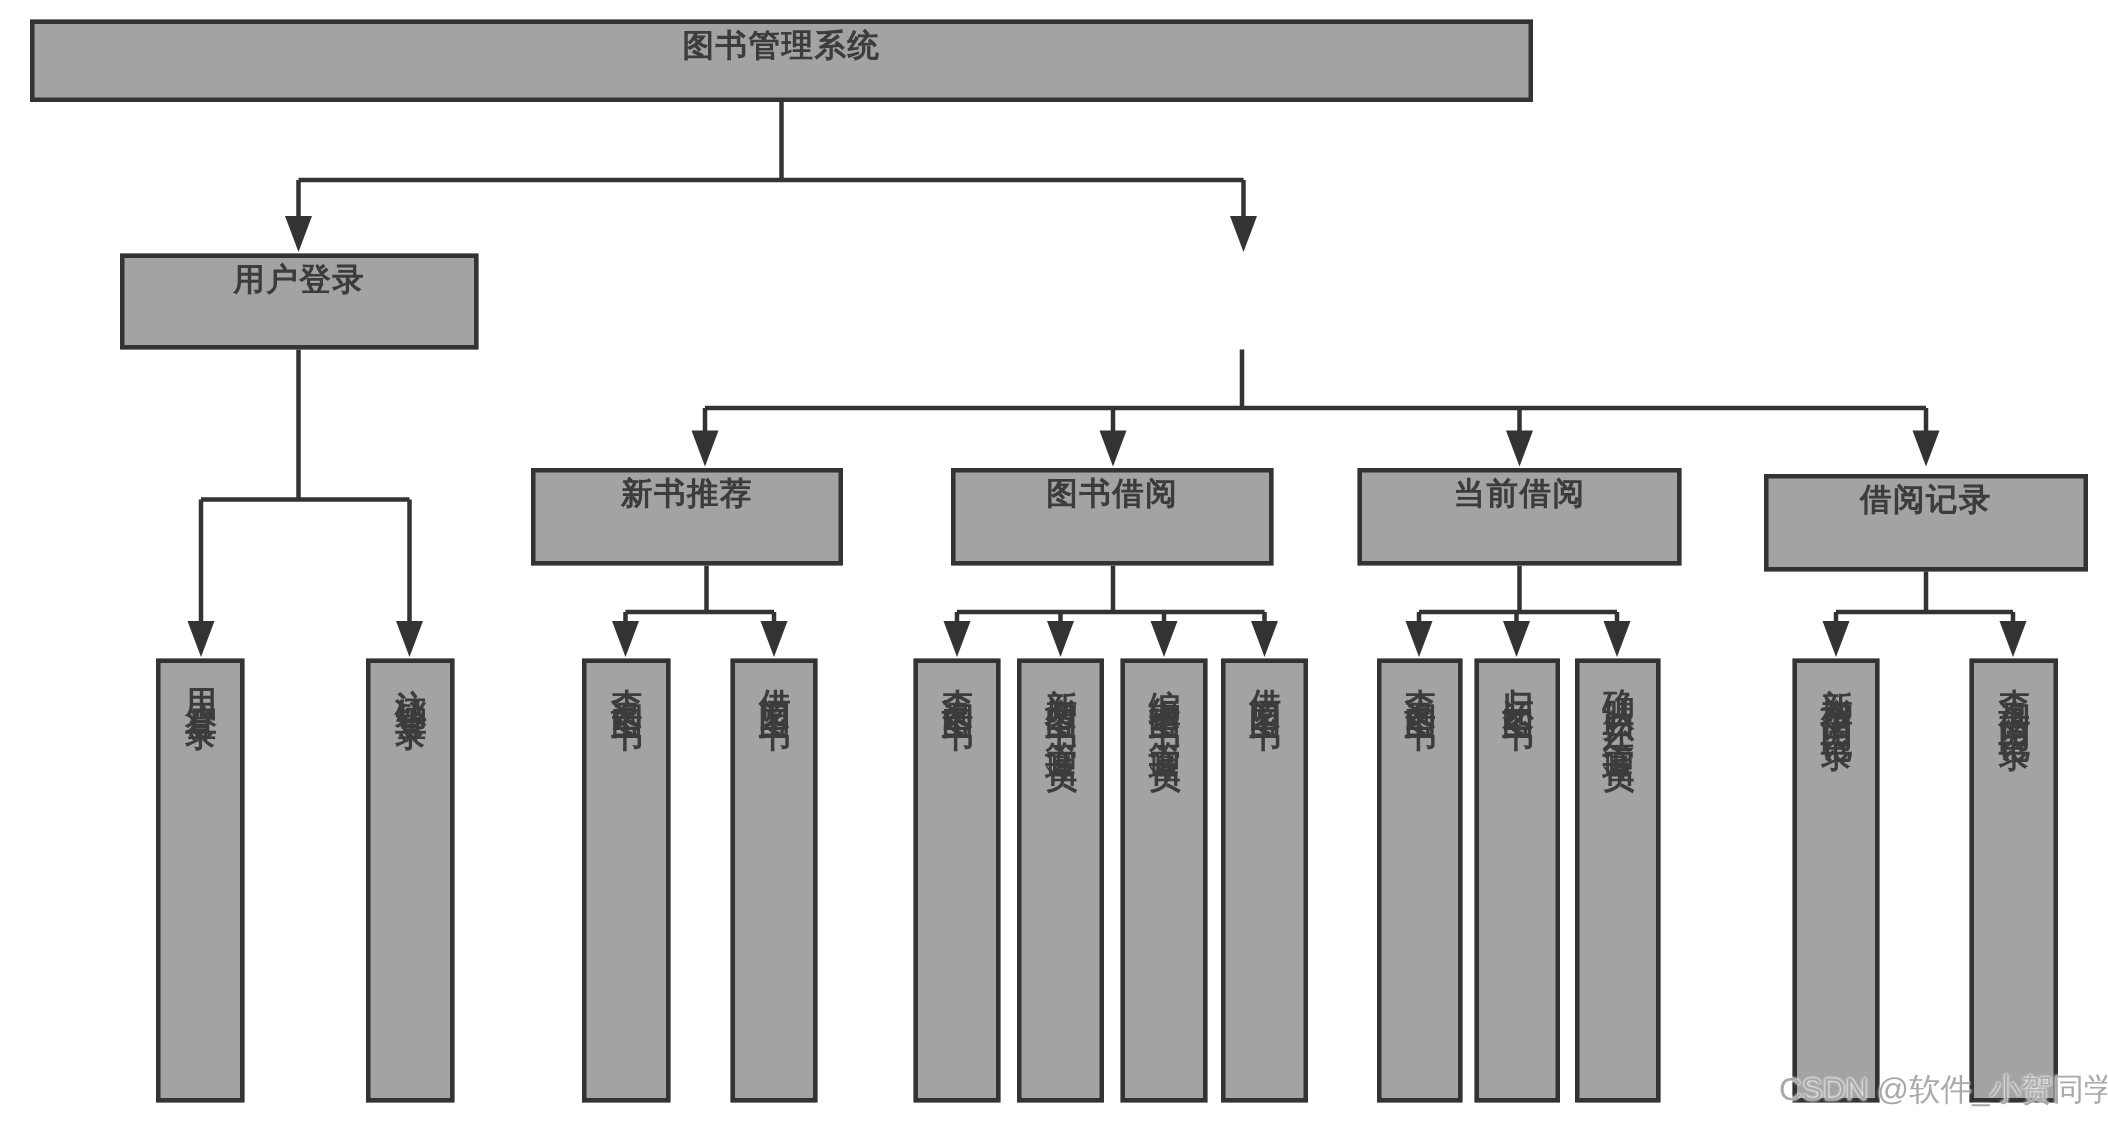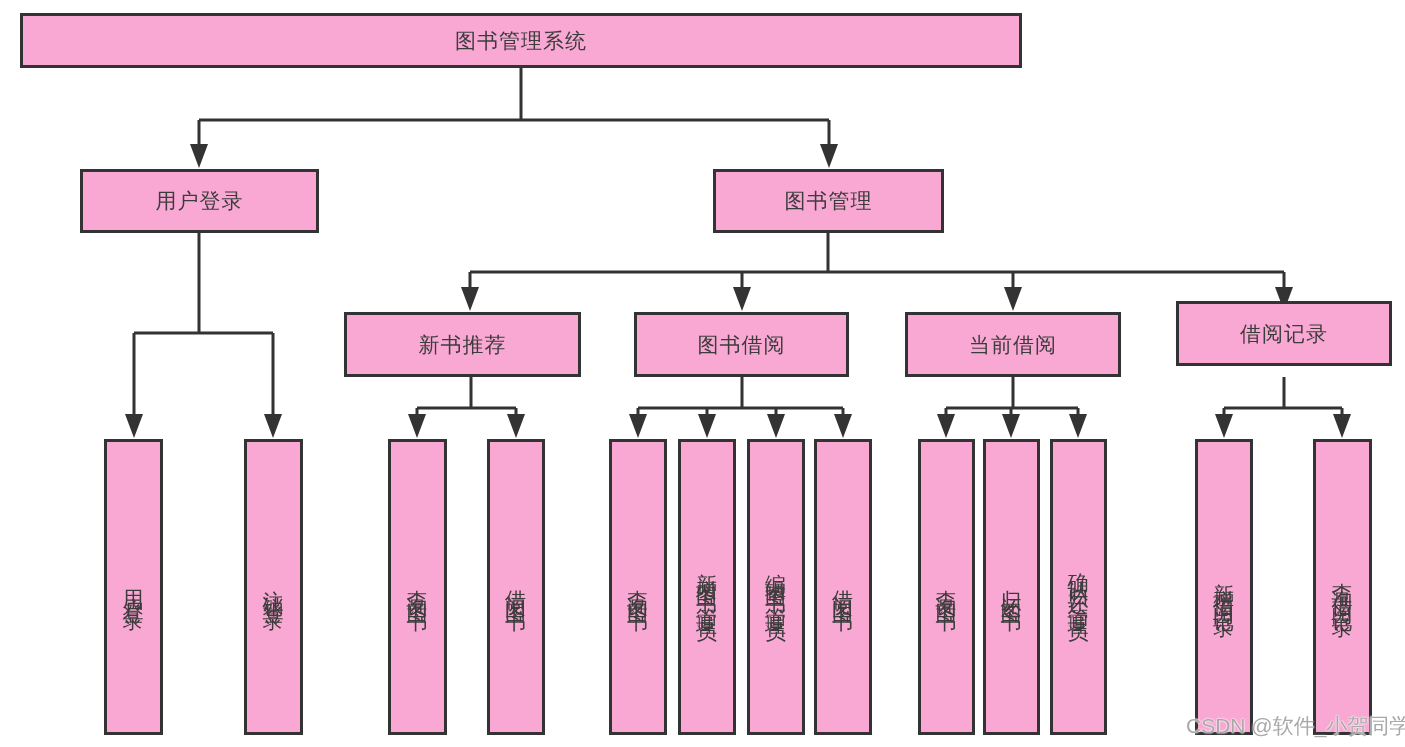--- a/index.html
+++ b/index.html
@@ -18,25 +18,26 @@
   .connectors {
     position: absolute;
     left: 0;
     top: 0;
     pointer-events: none;
   }
   .box {
     position: absolute;
     box-sizing: border-box;
     border: 3px solid #333333;
-    background: #f9a8d4;
+    background: #a3a3a3;
     display: flex;
-    align-items: center;
+    align-items: flex-start;
     justify-content: center;
     color: #3c3c3c;
+    font-weight: bold;
   }
   .box .lbl {
     font-size: 21px;
     letter-spacing: 1px;
     white-space: nowrap;
   }
   .leaf {
     top: 439px;
     height: 296px;
   }
@@ -111,34 +112,31 @@
     </g>
   </svg>
 
   <div class="box" style="left:20px;top:13px;width:1002px;height:55px">
     <span class="lbl">图书管理系统</span>
   </div>
 
   <div class="box" style="left:80px;top:169px;width:239px;height:64px">
     <span class="lbl">用户登录</span>
   </div>
-  <div class="box" style="left:713px;top:169px;width:231px;height:64px">
-    <span class="lbl">图书管理</span>
-  </div>
 
-  <div class="box" style="left:344px;top:312px;width:237px;height:65px">
+  <div class="box" style="left:354px;top:312px;width:208px;height:65px">
     <span class="lbl">新书推荐</span>
   </div>
   <div class="box" style="left:905px;top:312px;width:216px;height:65px">
     <span class="lbl">当前借阅</span>
   </div>
   <div class="box" style="left:634px;top:312px;width:215px;height:65px">
     <span class="lbl">图书借阅</span>
   </div>
-  <div class="box" style="left:1176px;top:301px;width:216px;height:65px">
+  <div class="box" style="left:1176px;top:316px;width:216px;height:65px">
     <span class="lbl">借阅记录</span>
   </div>
 
   <div class="box leaf" style="left:104px;width:59px">
     <span class="lbl">用户登录</span>
   </div>
   <div class="box leaf" style="left:244px;width:59px">
     <span class="lbl">注销登录</span>
   </div>
 

